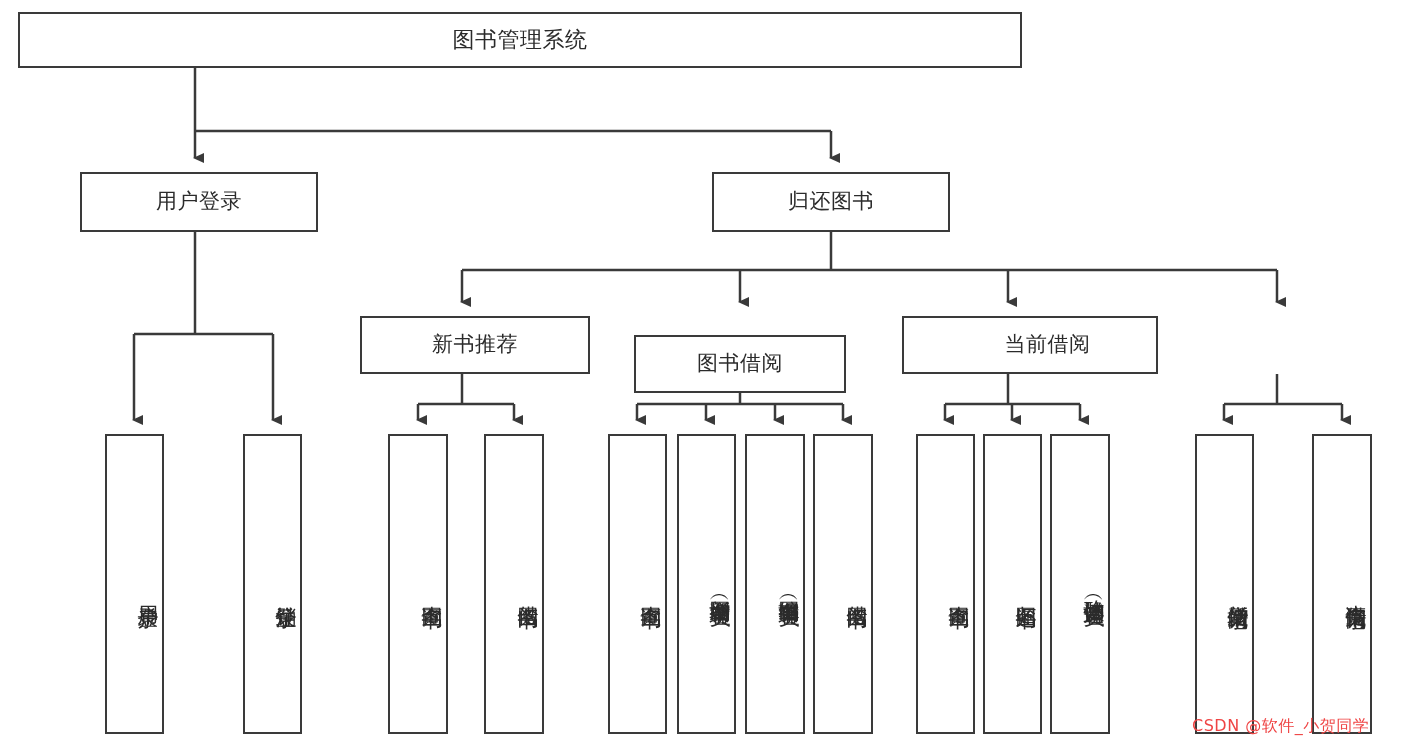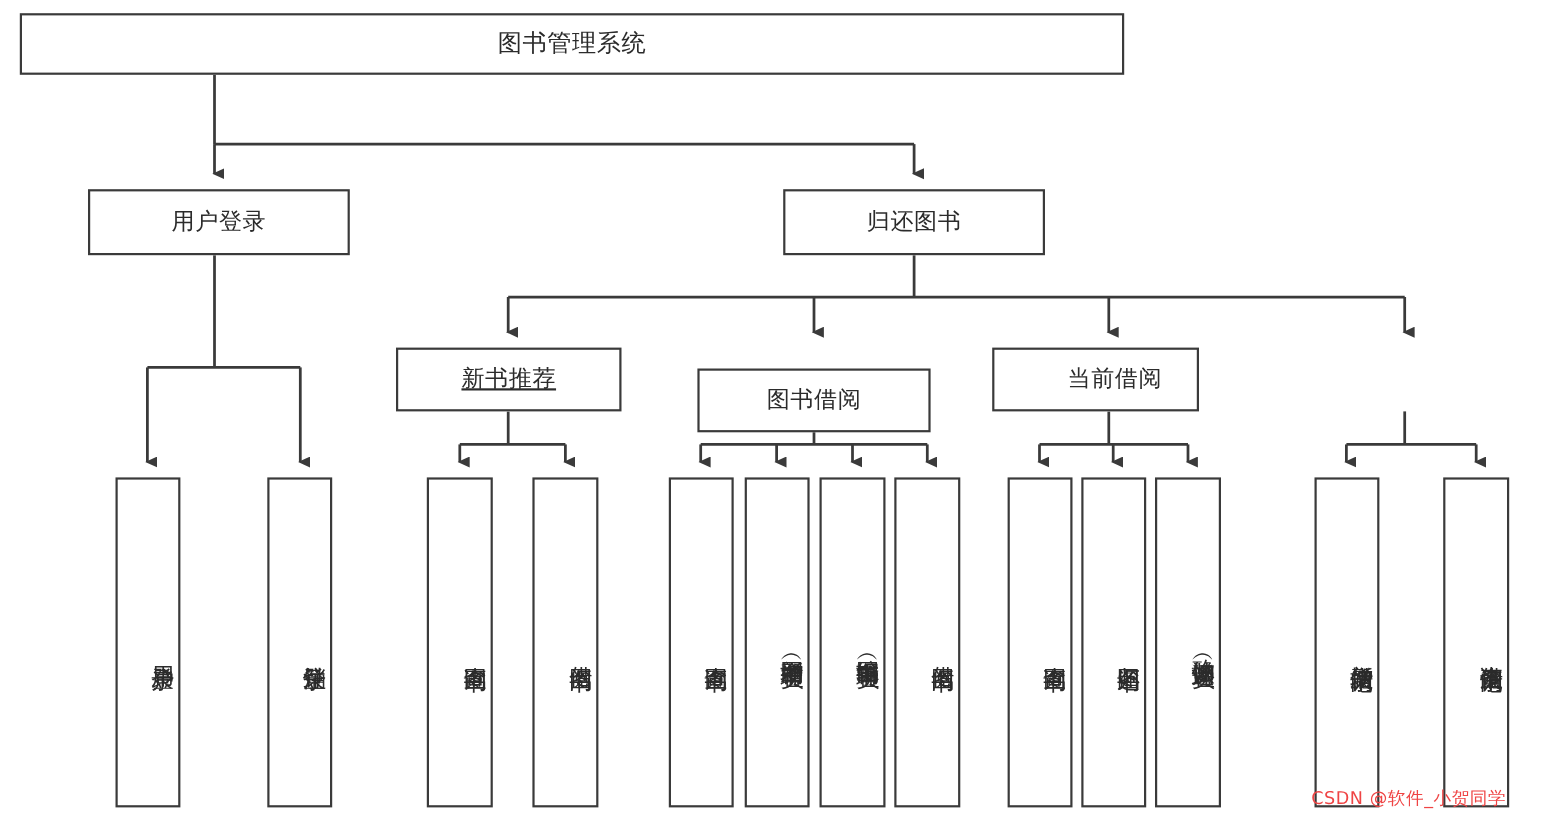--- a/index.html
+++ b/index.html
@@ -119,23 +119,23 @@
       <path d="M1224,404 L1224,420" marker-end="url(#arrow)"></path>
       <path d="M1342,404 L1342,420" marker-end="url(#arrow)"></path>
     </g>
   </svg>
 
   <div class="node horiz root" style="left:18px; top:12px; width:1004px; height:56px;">图书管理系统</div>
 
   <div class="node horiz" style="left:80px; top:172px; width:238px; height:60px;">用户登录</div>
   <div class="node horiz" style="left:712px; top:172px; width:238px; height:60px;">归还图书</div>
 
-  <div class="node horiz" style="left:360px; top:316px; width:205px; height:58px;text-decoration:underline;">新书推荐</div>
+  <div class="node horiz" style="left:360px; top:316px; width:230px; height:58px;">新书推荐</div>
   <div class="node horiz" style="left:634px; top:316px; width:212px; height:58px;margin-top:19px;">图书借阅</div>
-  <div class="node horiz" style="left:902px; top:316px; width:188px; height:58px;padding-left:35px;">当前借阅</div>
+  <div class="node horiz" style="left:902px; top:316px; width:256px; height:58px;padding-left:35px;">当前借阅</div>
 
   <div class="node vert" style="left:105px; top:434px; width:59px; height:300px;">用户登录</div>
   <div class="node vert" style="left:243px; top:434px; width:59px; height:300px;">注销登录</div>
 
   <div class="node vert" style="left:388px; top:434px; width:60px; height:300px;">查询图书</div>
   <div class="node vert" style="left:484px; top:434px; width:60px; height:300px;">借阅图书</div>
 
   <div class="node vert" style="left:608px; top:434px; width:59px; height:300px;">查询图书</div>
   <div class="node vert tall" style="left:677px; top:434px; width:59px; height:300px;">新增图书（管理员）</div>
   <div class="node vert tall" style="left:745px; top:434px; width:60px; height:300px;">编辑图书（管理员）</div>

